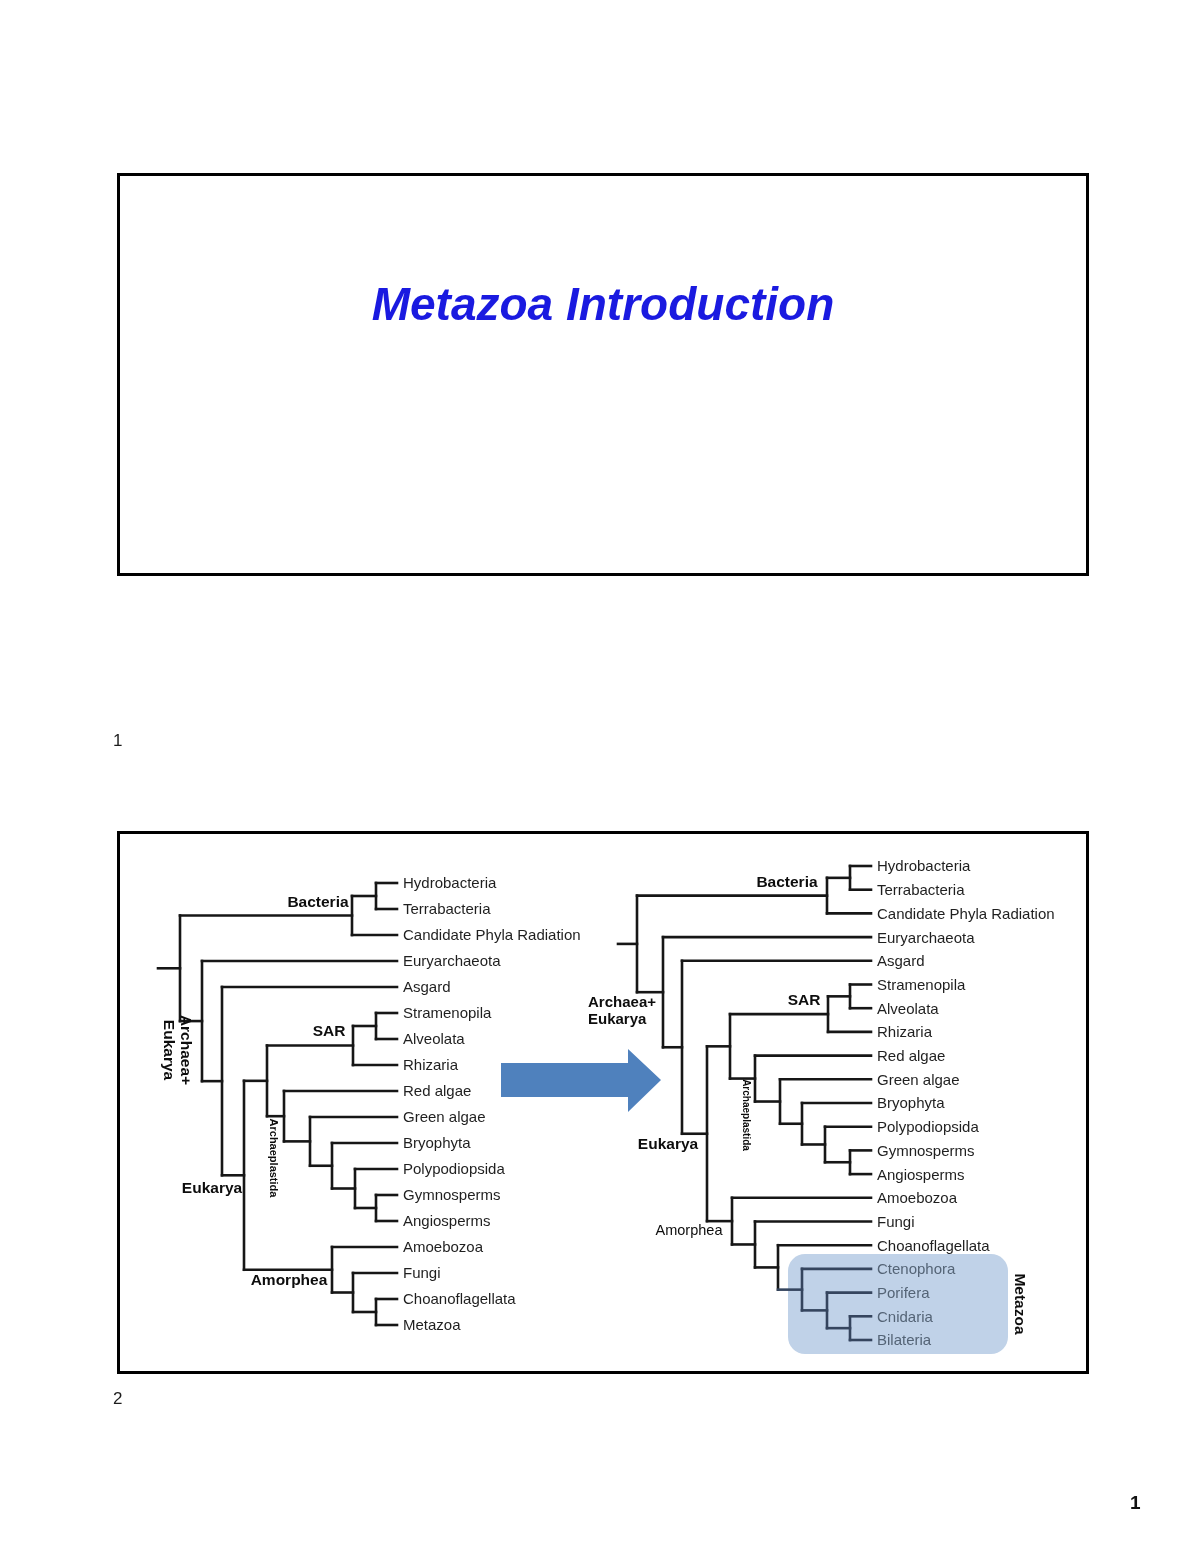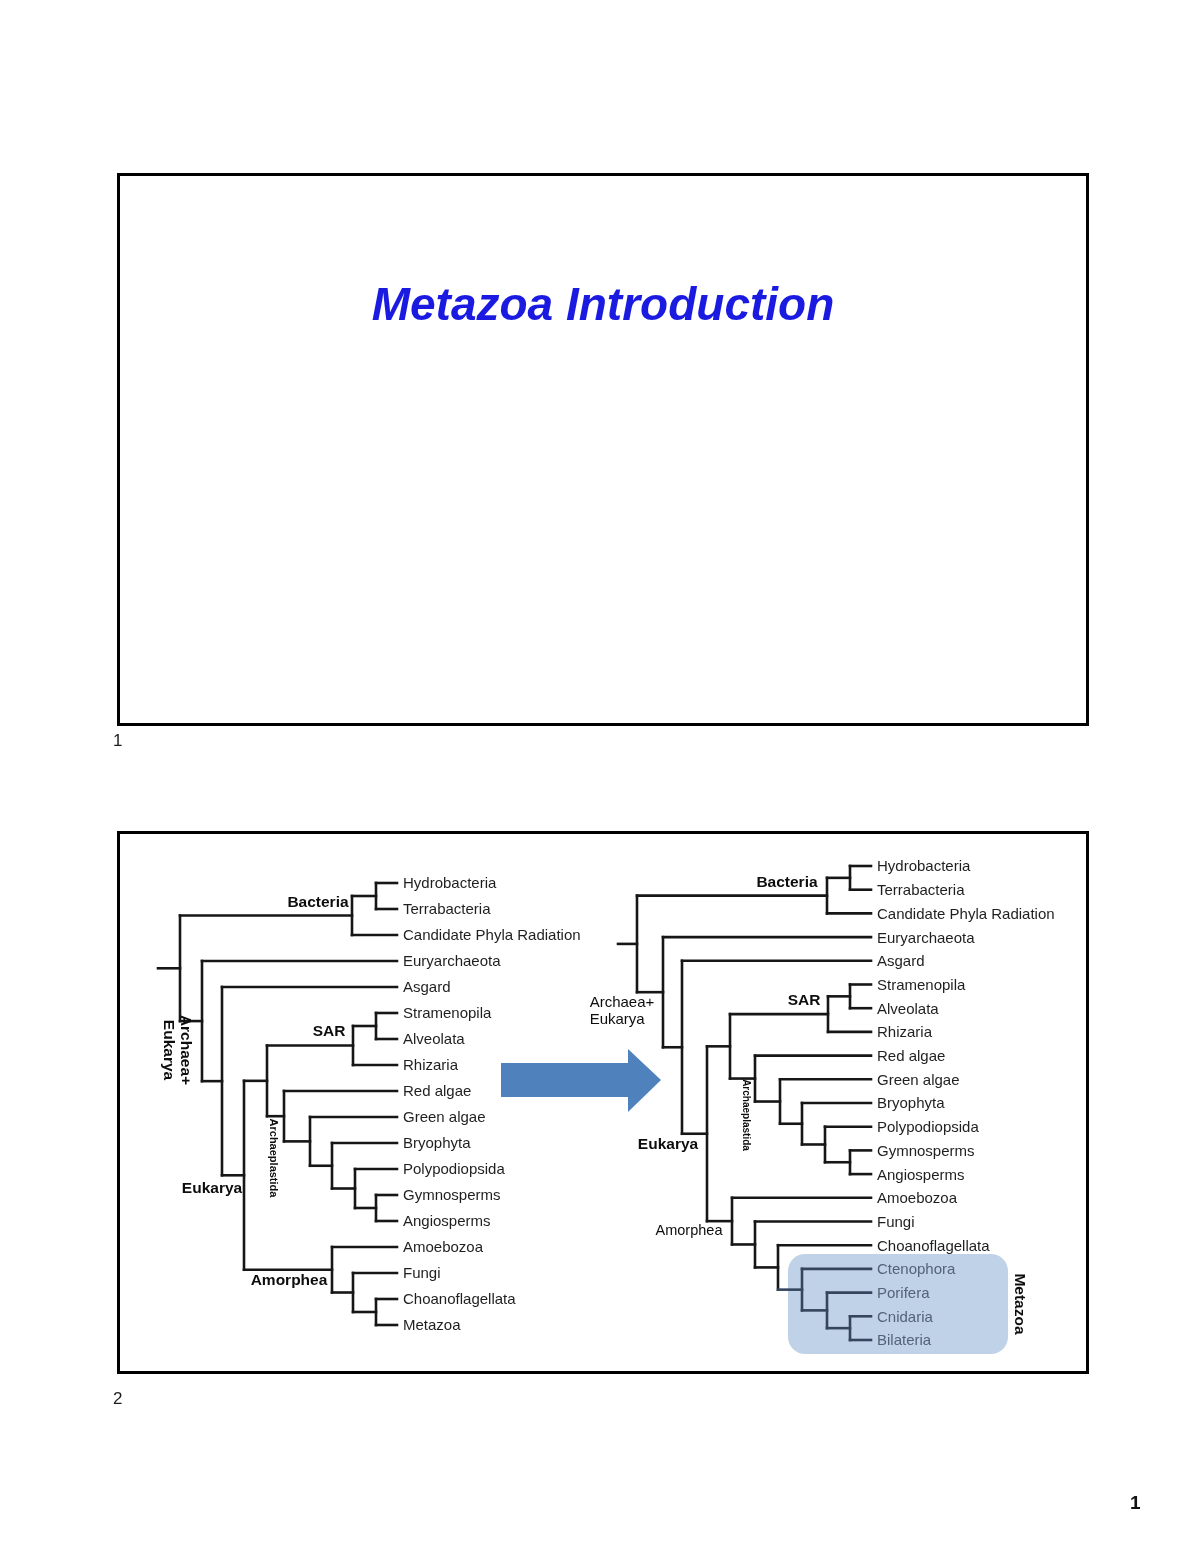--- a/index.html
+++ b/index.html
@@ -1,19 +1,19 @@
 <!DOCTYPE html>
 <html><head>
 <meta charset="utf-8">
 <style>
   html,body{margin:0;padding:0;background:#e9e9e9;}
   .page{position:relative;width:1200px;height:1553px;background:#ffffff;
         font-family:"Liberation Sans",sans-serif;overflow:hidden;margin:0 auto;}
   .slide{position:absolute;border:3px solid #000;background:#fff;box-sizing:border-box;}
-  #slide1{left:117px;top:173px;width:972px;height:553px;}
+  #slide1{left:117px;top:173px;width:972px;height:403px;}
   #slide2{left:117px;top:831px;width:972px;height:543px;}
   .slide-title{position:absolute;top:101px;left:0;width:100%;text-align:center;
                font-size:46px;font-weight:bold;font-style:italic;letter-spacing:0px;}
   .slide-num{position:absolute;font-size:17px;color:#1c1c1c;}
   #num1{left:113px;top:731px;}
   #num2{left:113px;top:1389px;}
   .footer-num{position:absolute;left:1130px;top:1492px;font-size:19px;font-weight:bold;color:#111;}
   #hlbox{position:absolute;z-index:1;}
   #treesvg{position:absolute;left:0;top:0;z-index:2;pointer-events:none;}
   #labels{position:absolute;left:0;top:0;width:100%;height:100%;z-index:3;pointer-events:none;}
@@ -192,21 +192,21 @@
 
   <div id="labels">
       <div class="clade-label" style="left: 318px; top: 902px; font-size: 15.5px; font-weight: bold; text-align: center; transform: translate(-50%, -50%) rotate(0deg);">Bacteria</div>
       <div class="clade-label" style="left: 178px; top: 1050px; font-size: 15.5px; font-weight: bold; text-align: center; transform: translate(-50%, -50%) rotate(90deg);">Archaea+
 Eukarya</div>
       <div class="clade-label" style="left: 329px; top: 1031px; font-size: 15.5px; font-weight: bold; text-align: center; transform: translate(-50%, -50%) rotate(0deg);">SAR</div>
       <div class="clade-label" style="left: 274px; top: 1158px; font-size: 11px; font-weight: bold; text-align: center; transform: translate(-50%, -50%) rotate(90deg);">Archaeplastida</div>
       <div class="clade-label" style="left: 212px; top: 1188px; font-size: 15.5px; font-weight: bold; text-align: center; transform: translate(-50%, -50%) rotate(0deg);">Eukarya</div>
       <div class="clade-label" style="left: 289px; top: 1280px; font-size: 15.5px; font-weight: bold; text-align: center; transform: translate(-50%, -50%) rotate(0deg);">Amorphea</div>
       <div class="clade-label" style="left: 787px; top: 882px; font-size: 15.5px; font-weight: bold; text-align: center; transform: translate(-50%, -50%) rotate(0deg);">Bacteria</div>
-      <div class="clade-label" style="left: 622px; top: 1011px; font-size: 15px; font-weight: normal; text-align: left; transform: translate(-50%, -50%) rotate(0deg);">Archaea+
+      <div class="clade-label" style="left: 622px; top: 1011px; font-size: 15px; font-weight: bold; text-align: left; transform: translate(-50%, -50%) rotate(0deg);">Archaea+
 Eukarya</div>
       <div class="clade-label" style="left: 804px; top: 1000px; font-size: 15.5px; font-weight: bold; text-align: center; transform: translate(-50%, -50%) rotate(0deg);">SAR</div>
       <div class="clade-label" style="left: 746px; top: 1115px; font-size: 10px; font-weight: bold; text-align: center; transform: translate(-50%, -50%) rotate(90deg);">Archaeplastida</div>
       <div class="clade-label" style="left: 668px; top: 1144px; font-size: 15.5px; font-weight: bold; text-align: center; transform: translate(-50%, -50%) rotate(0deg);">Eukarya</div>
       <div class="clade-label" style="left: 689px; top: 1230px; font-size: 14.5px; font-weight: normal; text-align: center; transform: translate(-50%, -50%) rotate(0deg);">Amorphea</div>
       <div class="clade-label" style="left: 1020px; top: 1304px; font-size: 15.5px; font-weight: bold; text-align: center; transform: translate(-50%, -50%) rotate(90deg);">Metazoa</div>
     </div>
 
   <div class="footer-num">1</div>
 </div>

